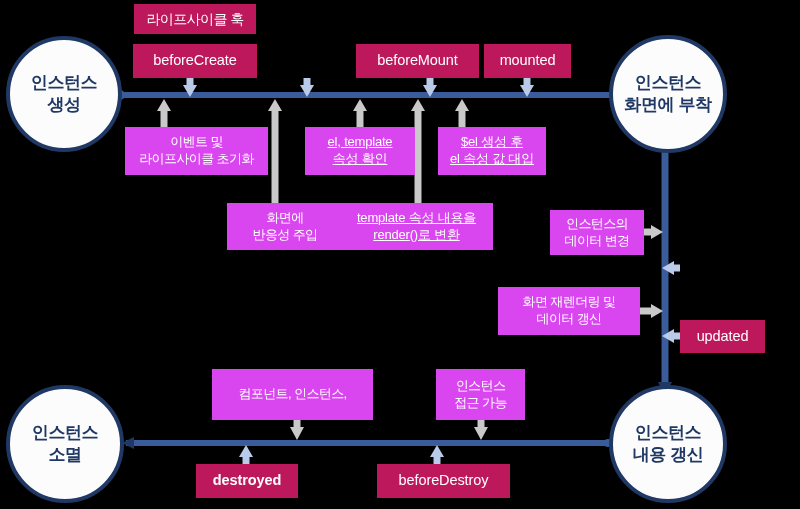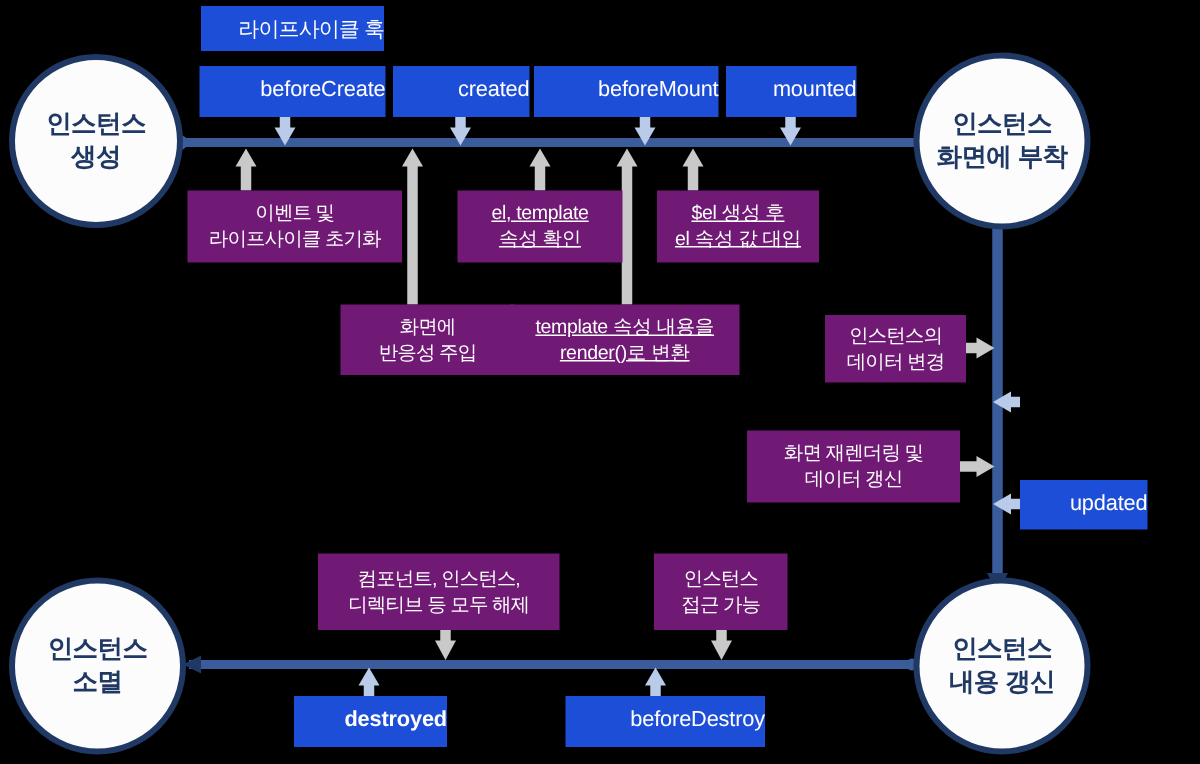--- a/index.html
+++ b/index.html
@@ -28,36 +28,36 @@
     font-weight:bold;
     line-height:1.28;
     text-align:center;
     letter-spacing:-0.4px;
     z-index:5;
   }
 
   
   .hook{
     position:absolute;
-    background:#1d4ed8;
+    background:#be185d;
     color:#ffffff;
-    display:flex;align-items:center;justify-content:flex-end;
+    display:flex;align-items:center;justify-content:center;
     font-size:14.5px;
     line-height:1.2;
     text-align:center;
     letter-spacing:-0.1px;
     box-sizing:border-box;
     z-index:4;
   }
   .hook.kr{font-size:14px;letter-spacing:-0.6px;}
 
   
   .note{
     position:absolute;
-    background:#701a75;
+    background:#d946ef;
     color:#ffffff;
     display:flex;align-items:center;justify-content:center;
     font-size:13px;
     line-height:1.3;
     text-align:center;
     letter-spacing:-0.6px;
     box-sizing:border-box;
     padding:2px 4px;
     z-index:4;
   }
@@ -184,23 +184,20 @@
   </div>
 
   <div class="circle" style="left:6px;top:385px;width:118px;height:118px;">
     <span>인스턴스</span>
     <span>소멸</span>
   </div>
 
   <div class="hook" style="left:133px;top:44px;width:124px;height:34px;">
     <span>beforeCreate</span>
   </div>
-  <div class="hook" style="left:262px;top:44px;width:91px;height:34px;">
-    <span>created</span>
-  </div>
   <div class="hook" style="left:356px;top:44px;width:123px;height:34px;">
     <span>beforeMount</span>
   </div>
   <div class="hook" style="left:484px;top:44px;width:87px;height:34px;">
     <span>mounted</span>
   </div>
 
   <div class="hook" style="left:680px;top:320px;width:85px;height:33px;">
     <span>updated</span>
   </div>
@@ -253,21 +250,20 @@
   <div class="note" style="left:498px;top:287px;width:142px;height:48px;">
     <div>
       <div>화면 재렌더링 및</div>
       <div>데이터 갱신</div>
     </div>
   </div>
 
   <div class="note" style="left:212px;top:369px;width:161px;height:51px;">
     <div>
       <div>컴포넌트, 인스턴스,</div>
-      <div>디렉티브 등 모두 해제</div>
     </div>
   </div>
   <div class="note" style="left:436px;top:369px;width:89px;height:51px;">
     <div>
       <div>인스턴스</div>
       <div>접근 가능</div>
     </div>
   </div>
 
 </div>

